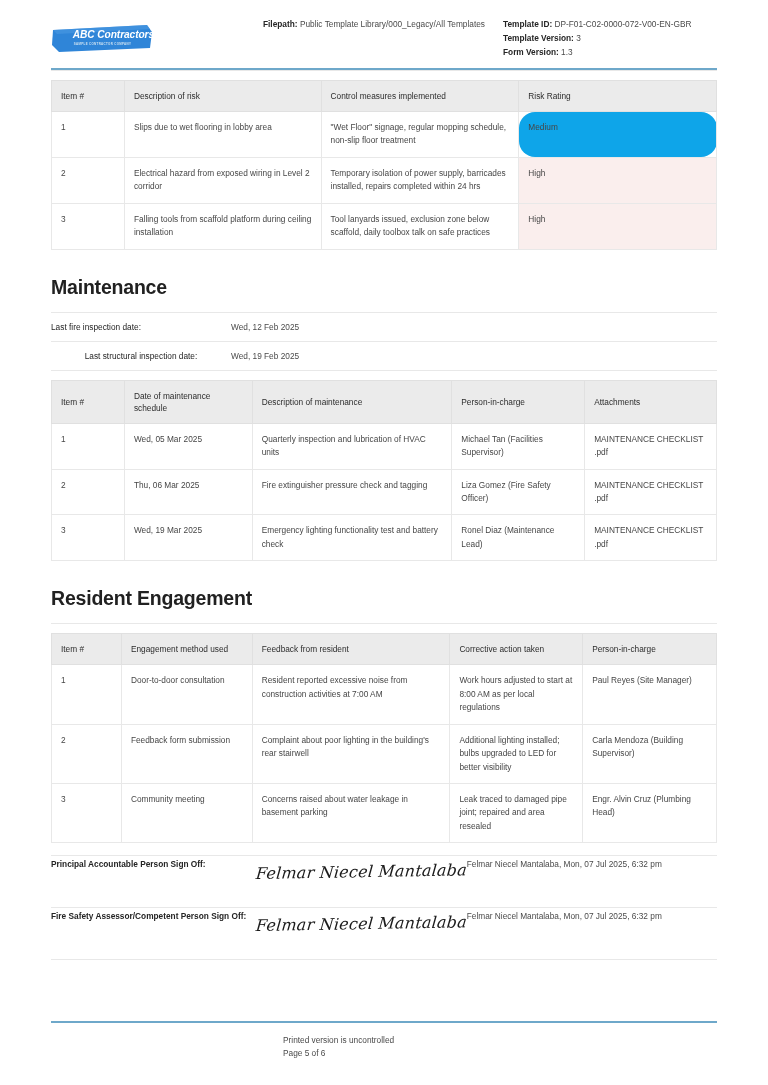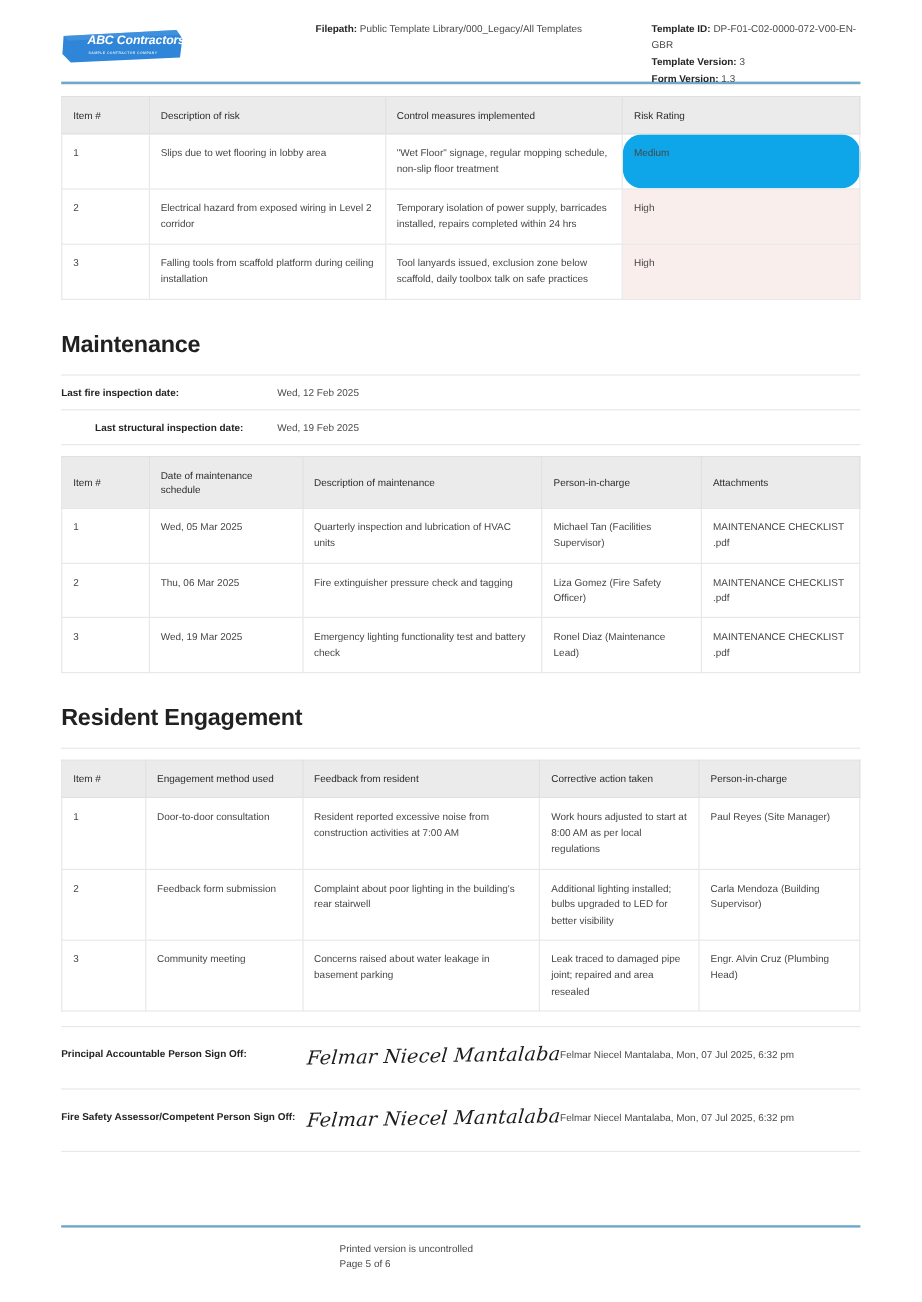--- a/index.html
+++ b/index.html
@@ -58,21 +58,21 @@
     font-weight: bold;
     color: #cfe3f2;
     letter-spacing: 0.35px;
   }
   .hdr-col {
     font-size: 8.3px;
     line-height: 1.55;
     color: #4a4a4a;
   }
   .hdr-col-mid { flex: 0 0 240px; }
-  .hdr-col-right { flex: 1 1 auto; margin-left: 40px; }
+  .hdr-col-right { flex: 1 1 auto; }
   .hdr-col b { color: #252525; font-weight: bold; }
   .hdr-line { margin-bottom: 1px; }
 
   .blue-rule {
     height: 2px;
     background: #6ea8ca;
     margin-top: 6px;
   }
 
   
@@ -140,30 +140,30 @@
   .field-row {
     display: flex;
     align-items: center;
     font-size: 8.3px;
     padding: 9px 0;
     border-top: 1px solid #e8e8e8;
   }
   .field-row.last { border-bottom: 1px solid #e8e8e8; text-align: center; }
   .field-label {
     flex: 0 0 180px;
-    font-weight: bold;
+    font-weight: normal;
     color: #242424;
   }
   .field-value { color: #4a4a4a; }
 
   
   .signoff-block { margin-top: 12px; }
   .signoff-row {
     display: flex;
-    align-items: center;
+    align-items: flex-start;
     border-top: 1px solid #e8e8e8;
     padding: 2px 0 8px 0;
     min-height: 52px;
   }
   .signoff-label {
     flex: 0 0 205px;
     font-size: 8.3px;
     font-weight: bold;
     line-height: 1.6;
     color: #242424;

